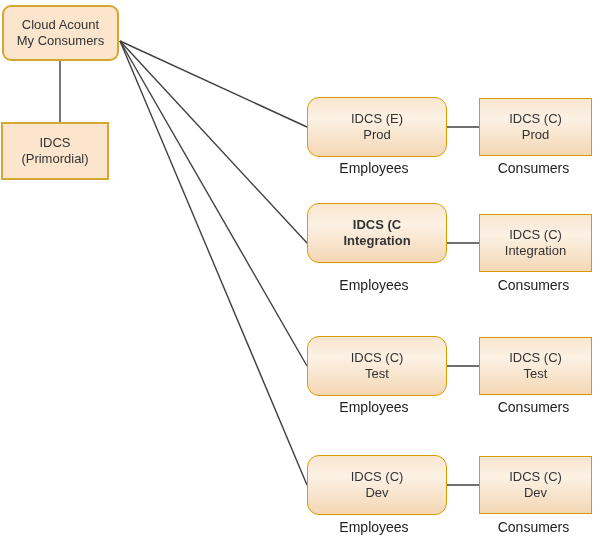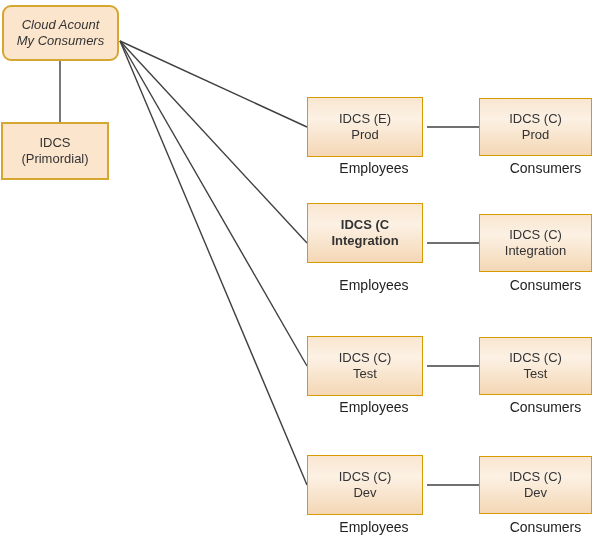--- a/index.html
+++ b/index.html
@@ -11,43 +11,43 @@
   svg.connectors { position:absolute; left:0; top:0; width:602px; height:541px; }
   .node {
     position:absolute; box-sizing:border-box;
     display:flex; flex-direction:column; align-items:center; justify-content:center;
     text-align:center; font-size:13px; line-height:16px; color:var(--text,#333);
   }
   .flat {
     background:var(--flat-fill,#fce5cd);
     border:2px solid var(--flat-border,#d6a730);
   }
-  .rounded { border-radius:9px;font-style:italic; }
+  .rounded { border-radius:9px; }
   .grad {
     background:linear-gradient(180deg,
       var(--grad-top,#f9e6d0) 0%,
       var(--grad-mid,#fcf1e4) 35%,
       var(--grad-bottom,#f4d7b5) 100%);
     border:1.5px solid var(--grad-border,#d79b00);
   }
   .col-label {
     position:absolute; text-align:center; font-size:14px; line-height:17px;
     color:#222222;
   }
   
   .cloud-box      { left:2px;   top:5px;   width:117px; height:56px; }
   .primordial-box { left:1px;   top:122px; width:108px; height:58px; }
-  .emp            { left:307px; width:116px; height:60px; }
+  .emp            { left:307px; width:140px; height:60px;border-radius:12px; }
   .con            { left:479px; width:113px; height:58px; }
   .row0.emp { top:97px; }  .row0.con { top:98px; }
   .row1.emp { top:203px;font-weight:bold; } .row1.con { top:214px; }
   .row2.emp { top:336px; } .row2.con { top:337px; }
   .row3.emp { top:455px; } .row3.con { top:456px; }
   .emp-label { left:314px; width:120px; }
-  .con-label { left:489px; width:113px; }
+  .con-label { left:477px; width:113px; }
   .lrow0 { top:160px; } .lrow1 { top:277px; } .lrow2 { top:399px; } .lrow3 { top:519px; }
 </style>
 </head>
 <body>
 
 <div class="canvas" style="--flat-fill: #fce5cd; --flat-border: #d6a730; --grad-top: #f9e6d0; --grad-mid: #fcf1e4; --grad-bottom: #f4d7b5; --grad-border: #d79b00; --text: #333333;">
 
   <svg class="connectors" viewBox="0 0 602 541" xmlns="http://www.w3.org/2000/svg">
     <g stroke="#404040" stroke-width="1.4" fill="none">
       <path d="M60,61 L60,122"></path>

